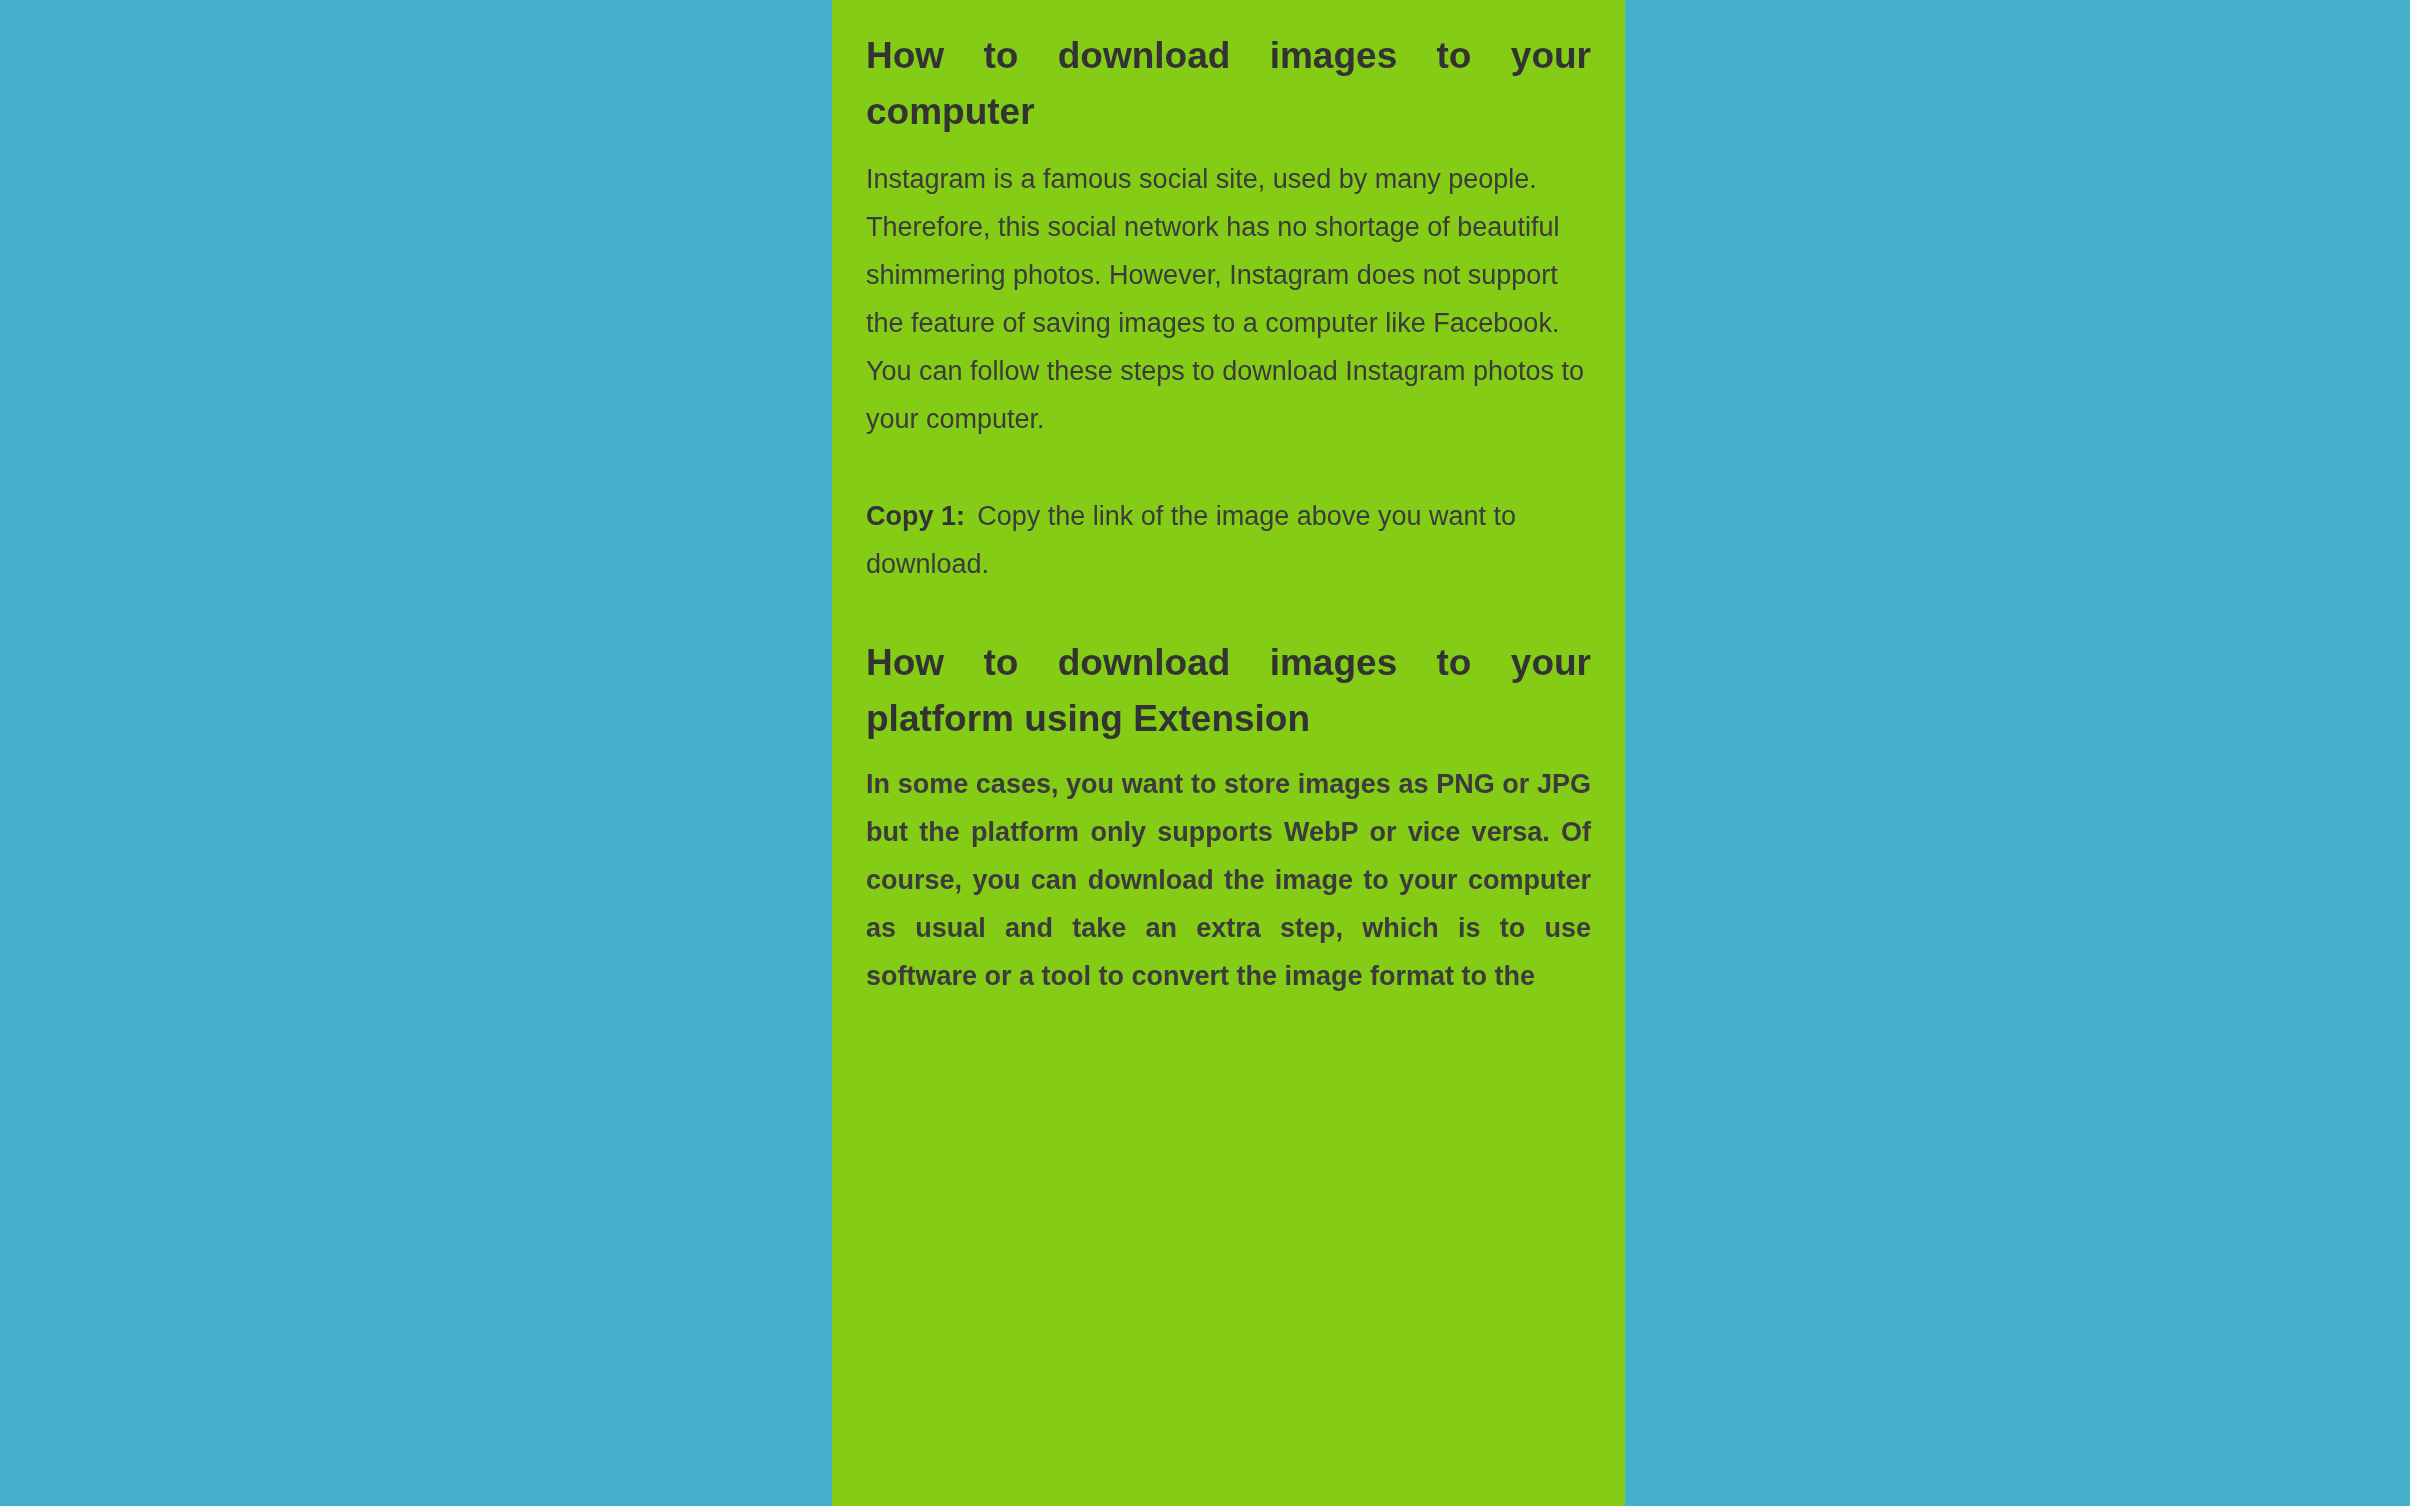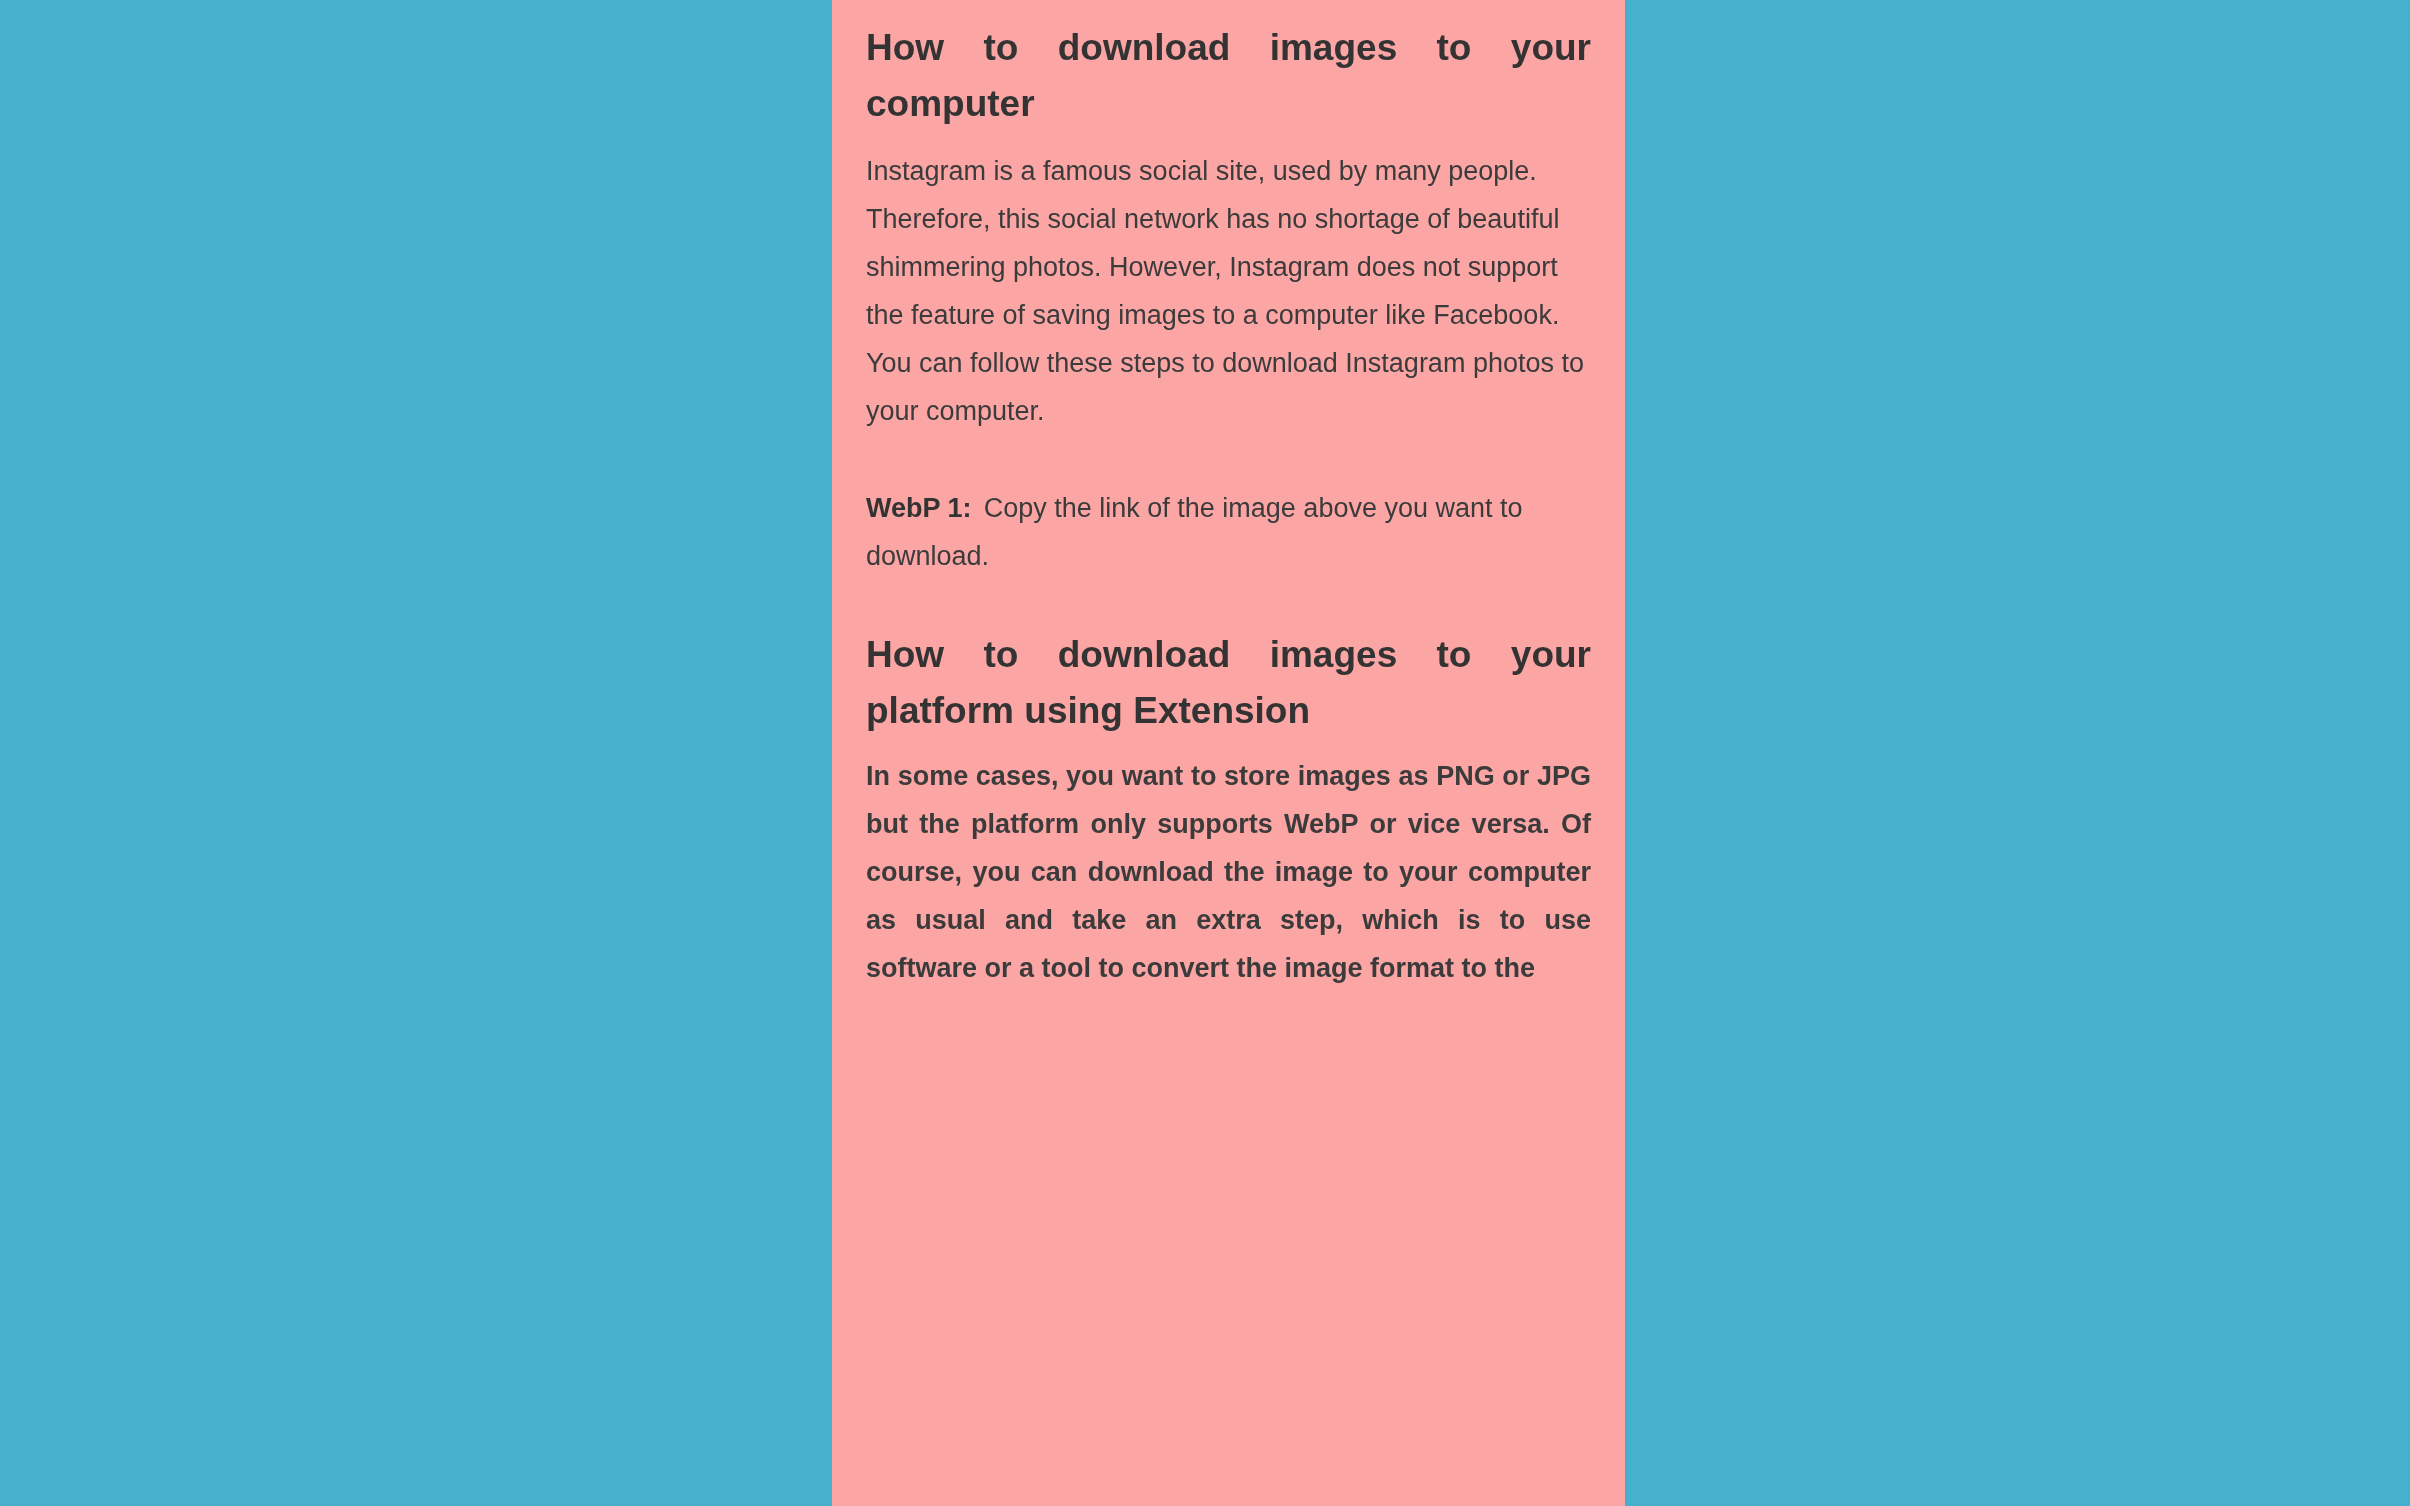--- a/index.html
+++ b/index.html
@@ -13,23 +13,23 @@
     position: relative;
     background: #45b1cd;
     font-family: "Liberation Sans", "DejaVu Sans", sans-serif;
   }
   .article-column {
     position: absolute;
     left: 832px;
     top: 0;
     width: 793px;
     min-height: 1507px;
-    background: #fca5a5;
+    background: #84cc16;
     box-sizing: border-box;
-    padding: 20px 34px 0 34px;
+    padding: 28px 34px 0 34px;
     color: #383838;
   }
   .heading {
     font-size: 37px;
     line-height: 56px;
     font-weight: bold;
     color: #333333;
     text-align: justify;
     margin: 0 0 15px 0;
   }
@@ -63,21 +63,21 @@
 </style>
 </head>
 <body style="background: rgb(69, 177, 205);">
 
 <div class="article-column">
 
   <h2 class="heading">How to download images to your computer</h2>
 
   <p class="para intro">Instagram is a famous social site, used by many people. Therefore, this social network has no shortage of beautiful shimmering photos. However, Instagram does not support the feature of saving images to a computer like Facebook. You can follow these steps to download Instagram photos to your computer.</p>
 
-  <p class="para step1"><strong class="step-label">WebP 1:</strong><span>Copy the link of the image above you want to download.</span></p>
+  <p class="para step1"><strong class="step-label">Copy 1:</strong><span>Copy the link of the image above you want to download.</span></p>
 
 
 
   <h2 class="heading heading2">How to download images to your platform using Extension</h2>
 
   <p class="para ext justified">In some cases, you want to store images as PNG or JPG but the platform only supports WebP or vice versa. Of course, you can download the image to your computer as usual and take an extra step, which is to use software or a tool to convert the image format to the</p>
 
 </div>
 
 

